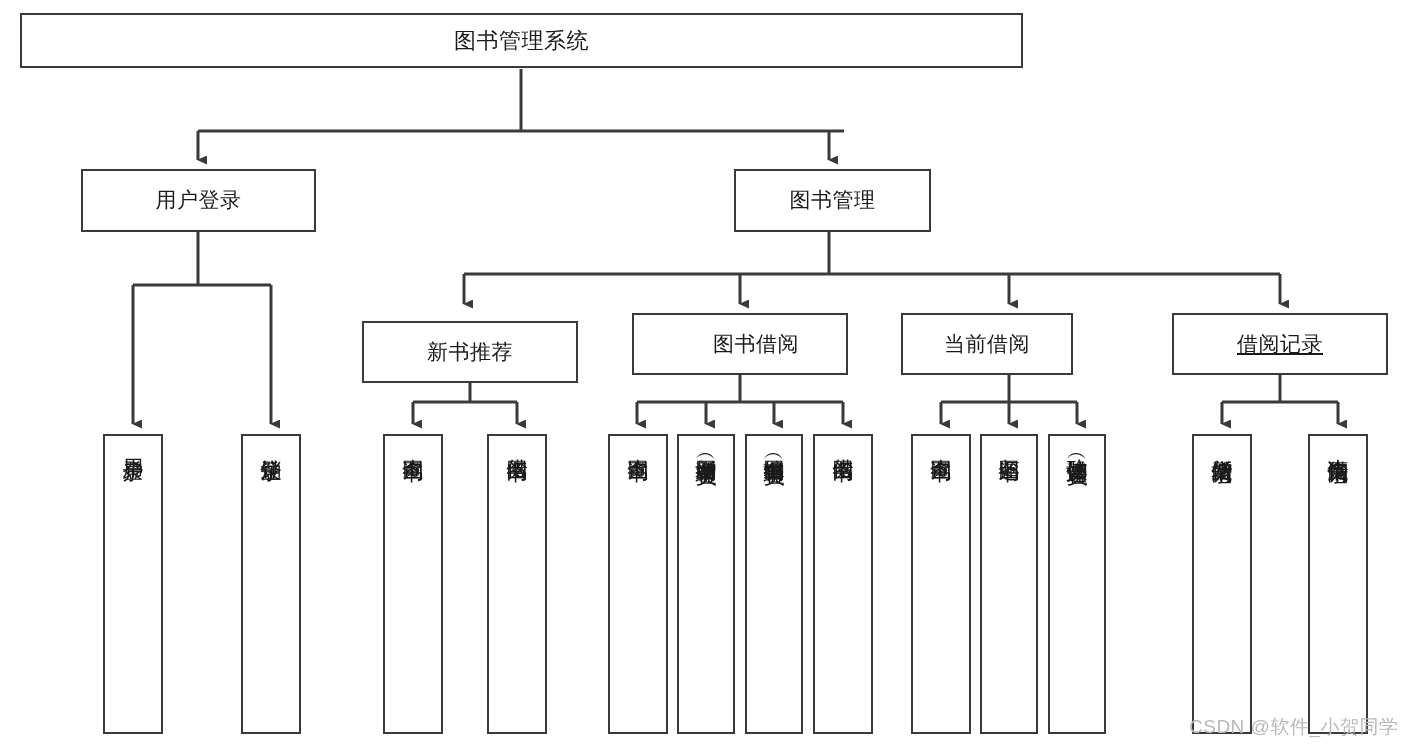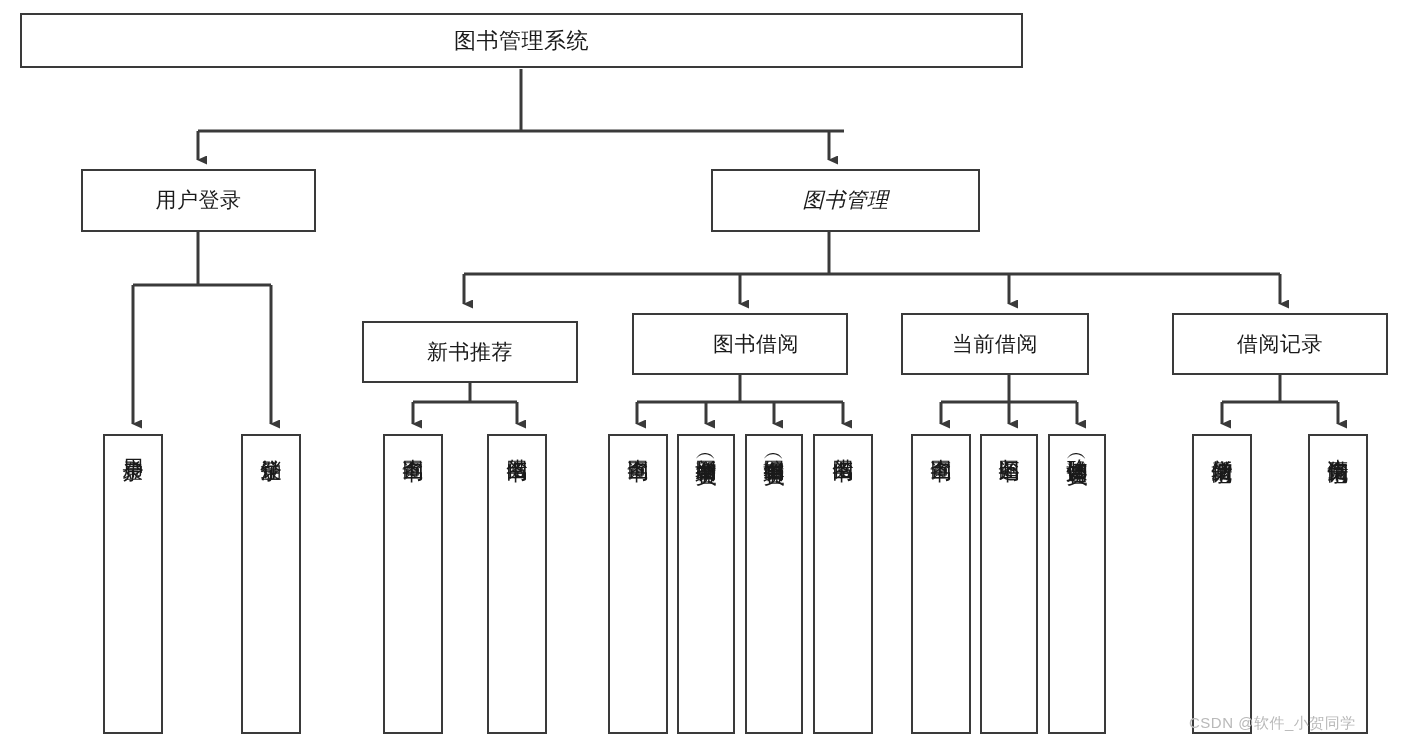--- a/index.html
+++ b/index.html
@@ -61,21 +61,21 @@
     line-height: 1.05;
     letter-spacing: 1px;
     white-space: normal;
     max-height: 292px;
   }
   .node.vert.tall .label {
     max-height: 296px;
   }
   .watermark {
     position: absolute;
-    font-size: 15px;
+    font-size: 19px;
     color: #b9b9b9;
     white-space: nowrap;
     letter-spacing: 0.5px;
     pointer-events: none;
   }
 </style>
 </head>
 <body>
 
 <div id="canvas">
@@ -130,34 +130,34 @@
     </g>
   </svg>
 
   <div class="node horiz root" style="left:20px; top:13px; width:1003px; height:55px;">
     <span class="label">图书管理系统</span>
   </div>
 
   <div class="node horiz" style="left:81px; top:169px; width:235px; height:63px;">
     <span class="label">用户登录</span>
   </div>
-  <div class="node horiz" style="left:711px; top:169px; width:269px; height:63px;font-style:italic;">
+  <div class="node horiz" style="left:734px; top:169px; width:197px; height:63px;">
     <span class="label">图书管理</span>
   </div>
 
   <div class="node horiz" style="left:362px; top:321px; width:216px; height:62px;align-items:center;">
     <span class="label">新书推荐</span>
   </div>
   <div class="node horiz" style="left:632px; top:313px; width:216px; height:62px;padding-left:32px;">
     <span class="label">图书借阅</span>
   </div>
-  <div class="node horiz" style="left:901px; top:313px; width:188px; height:62px;">
+  <div class="node horiz" style="left:901px; top:313px; width:172px; height:62px;">
     <span class="label">当前借阅</span>
   </div>
-  <div class="node horiz" style="left:1172px; top:313px; width:216px; height:62px;">
+  <div class="node horiz" style="left:1172px; top:313px; width:216px; height:62px;text-decoration:underline;">
     <span class="label">借阅记录</span>
   </div>
 
   <div class="node vert" style="left:103px; top:434px; width:60px; height:300px;">
     <span class="label">用户登录</span>
   </div>
   <div class="node vert" style="left:241px; top:434px; width:60px; height:300px;">
     <span class="label">注销登录</span>
   </div>
 

